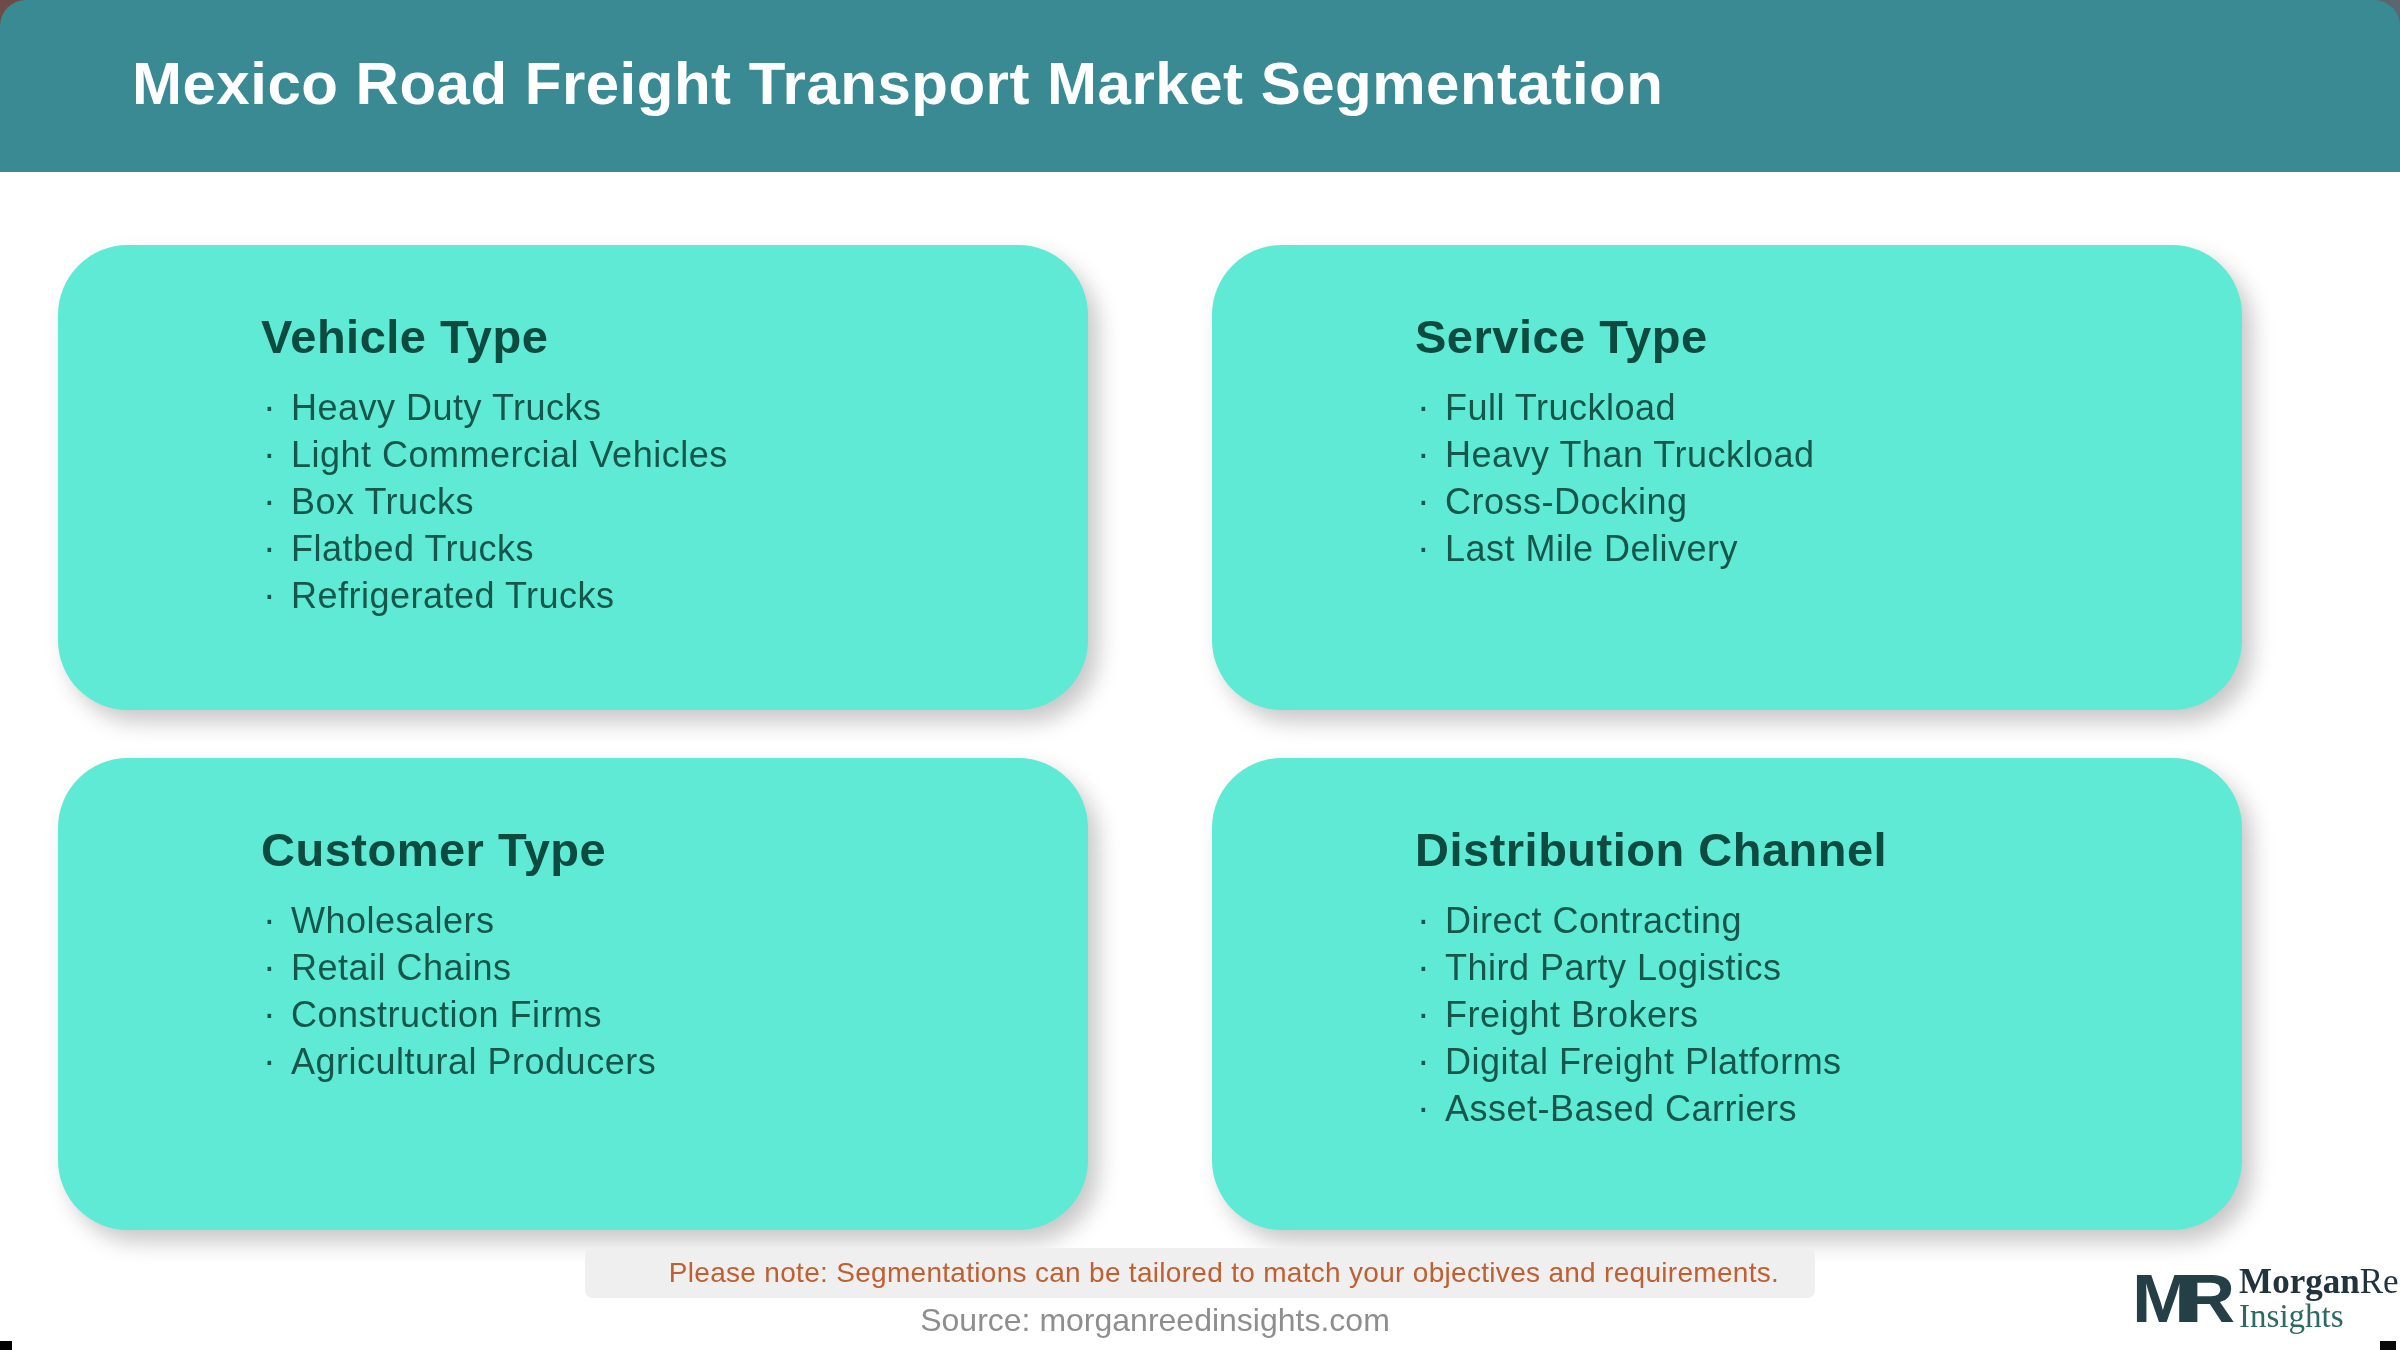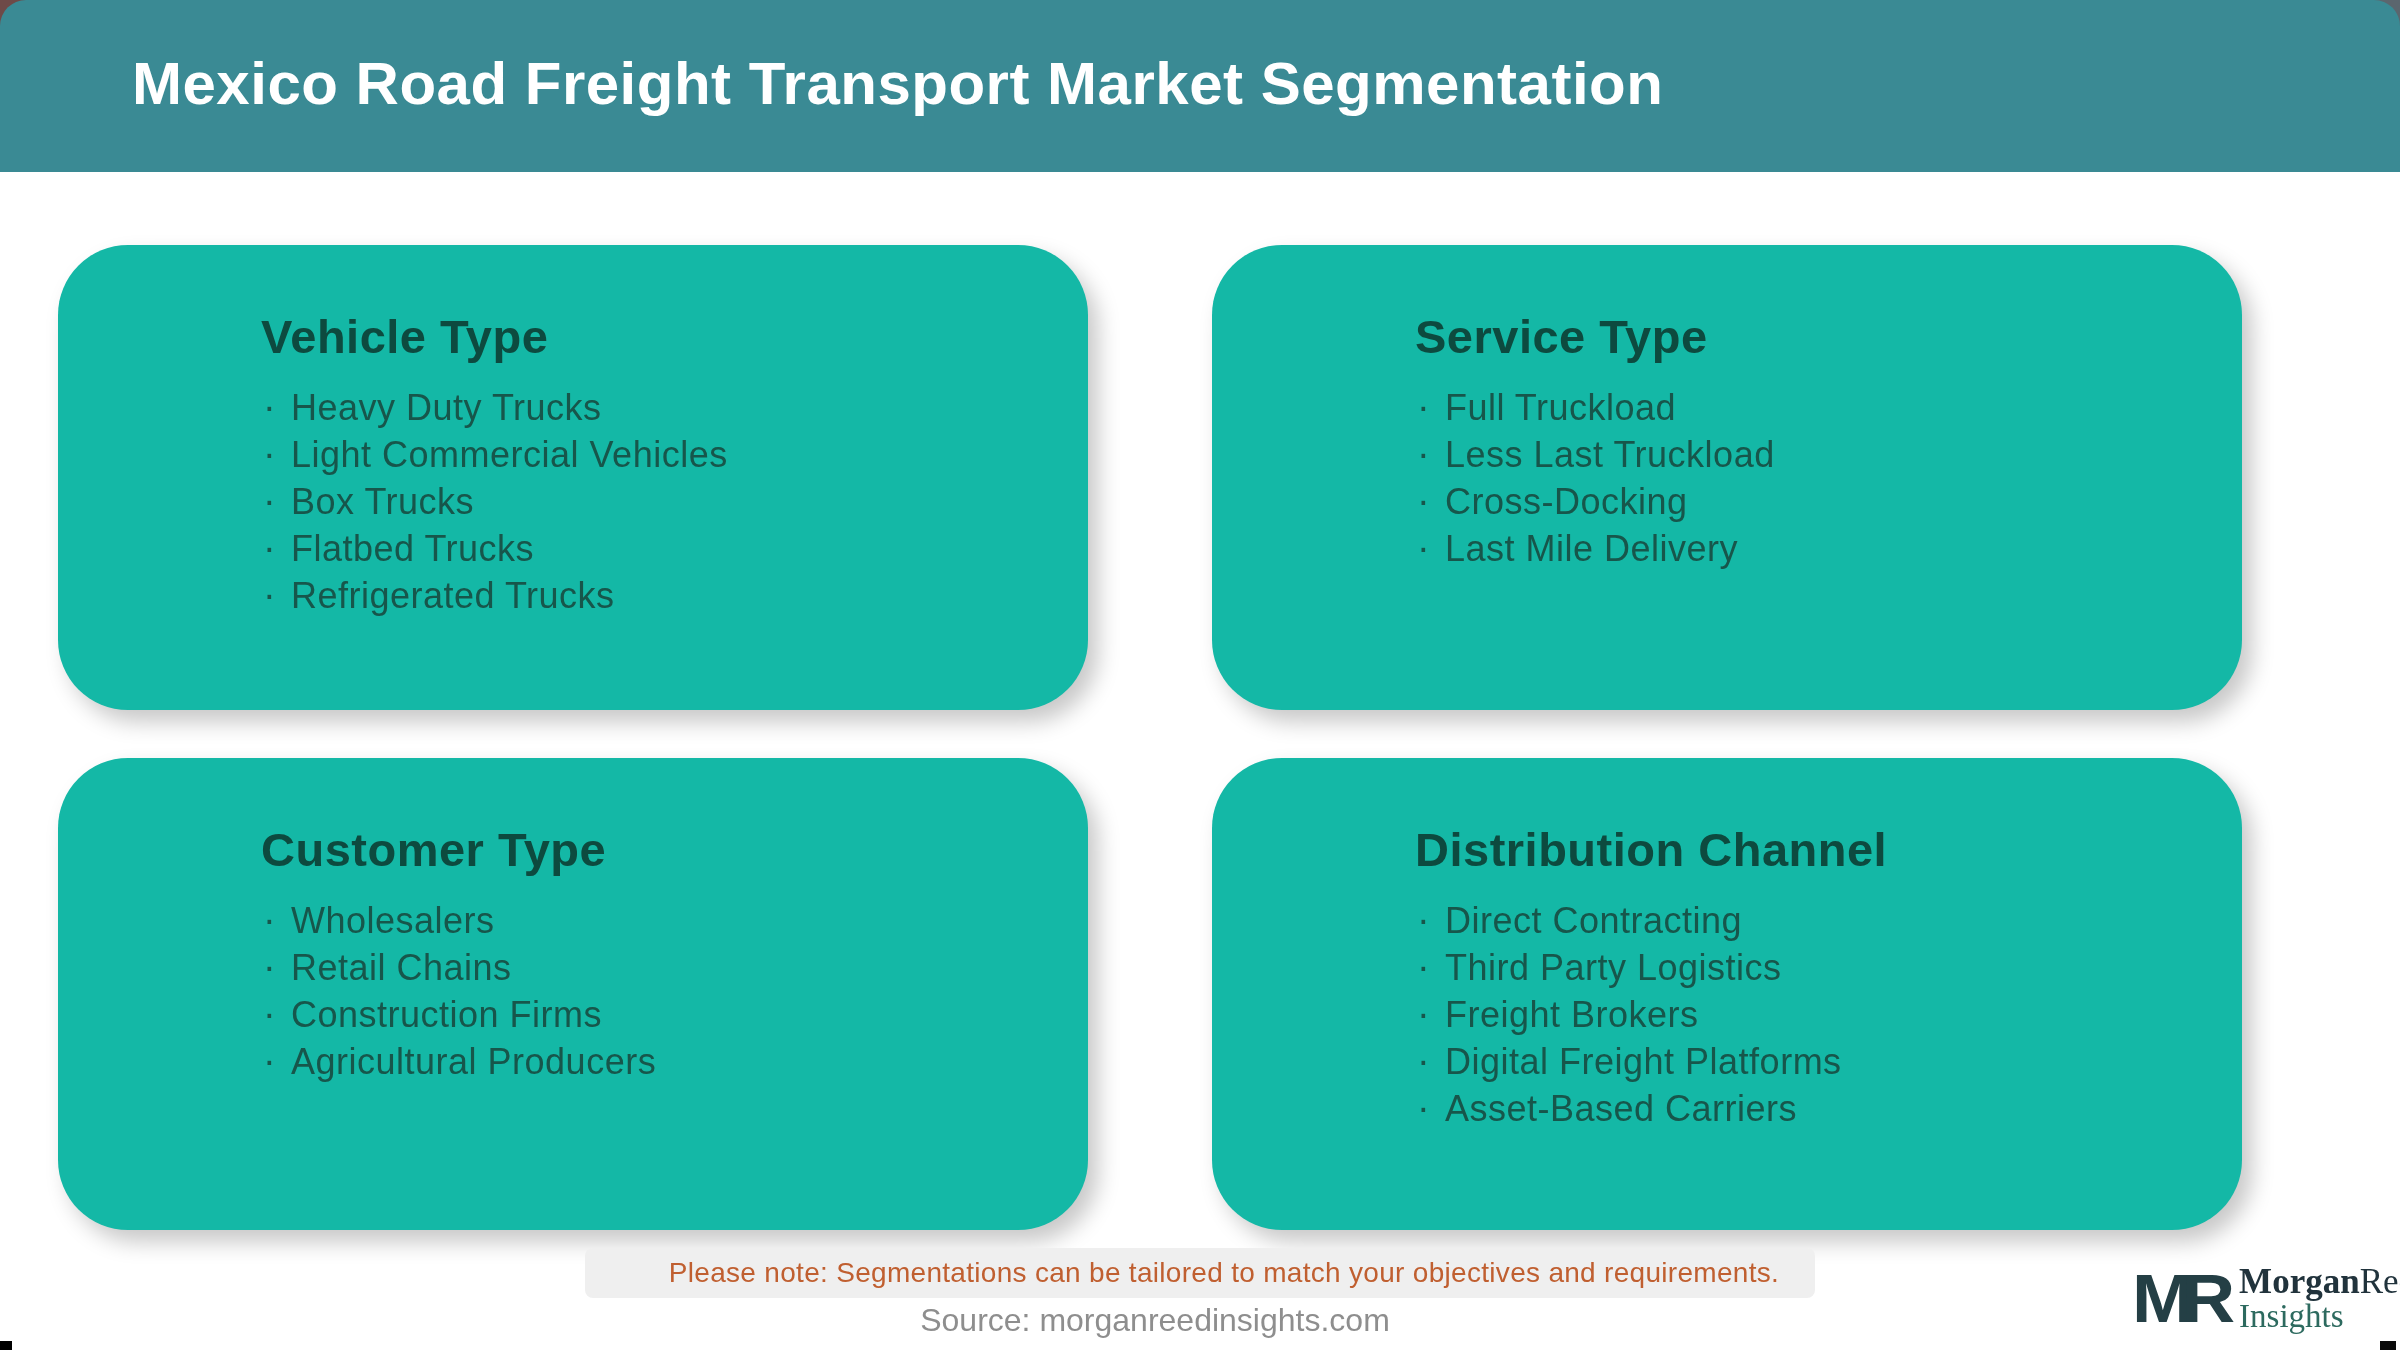--- a/index.html
+++ b/index.html
@@ -17,21 +17,21 @@
     background:#3a8a94;border-radius:26px 26px 0 0;z-index:1;
   }
   .header-title{
     position:absolute;left:132px;top:50%;transform:translateY(-54%);
     font-size:60px;font-weight:bold;color:#ffffff;letter-spacing:0.5px;
     white-space:nowrap;
   }
 
   .card{
     position:absolute;width:1030px;height:465px;
-    background:#14b8a6;border-radius:70px;
+    background:#5eead4;border-radius:70px;
     box-shadow:10px 12px 22px rgba(0,0,0,0.22);
     z-index:1;
   }
   .card-0{left:58px;top:245px;}
   .card-1{left:1212px;top:245px;}
   .card-2{left:58px;top:758px;height:472px;}
   .card-3{left:1212px;top:758px;height:472px;}
 
   .card-inner{padding:64px 50px 0 203px;}
   .card-title{
@@ -102,21 +102,21 @@
       <li class="card-item">Refrigerated Trucks</li>
     </ul>
   </div>
 </div>
 
 <div class="card card-1">
   <div class="card-inner">
     <h2 class="card-title">Service Type</h2>
     <ul class="card-list">
       <li class="card-item">Full Truckload</li>
-      <li class="card-item">Less Last Truckload</li>
+      <li class="card-item">Heavy Than Truckload</li>
       <li class="card-item">Cross-Docking</li>
       <li class="card-item">Last Mile Delivery</li>
     </ul>
   </div>
 </div>
 
 <div class="card card-2">
   <div class="card-inner">
     <h2 class="card-title">Customer Type</h2>
     <ul class="card-list">

